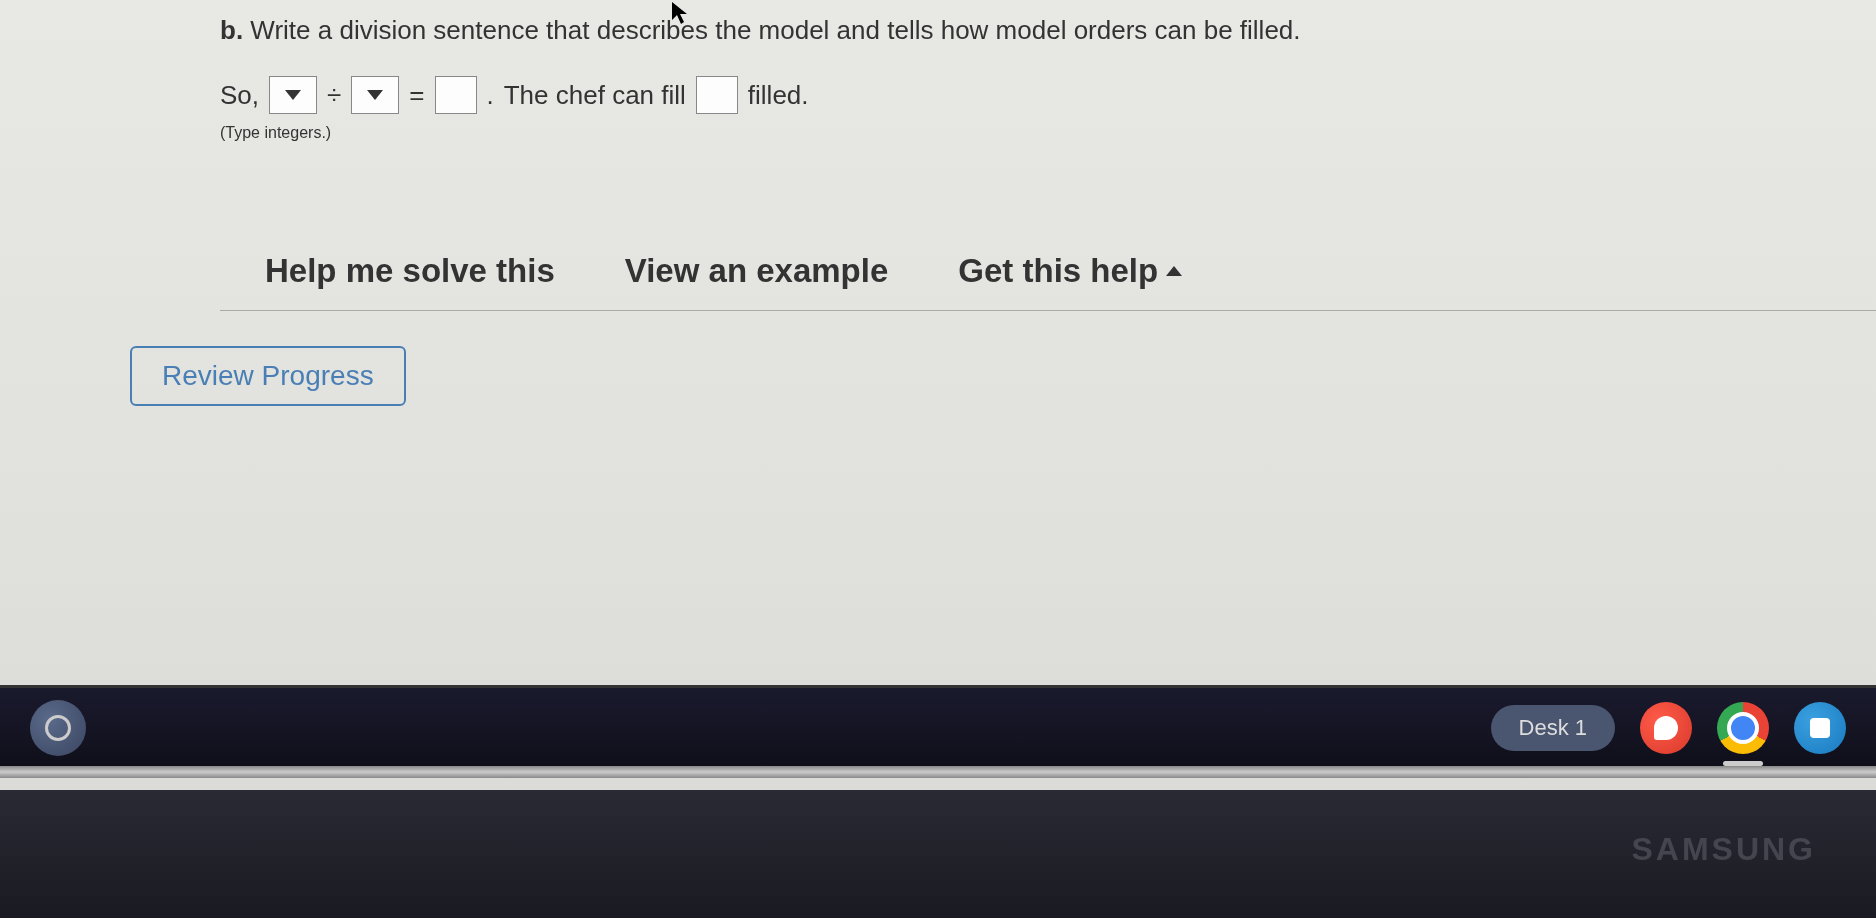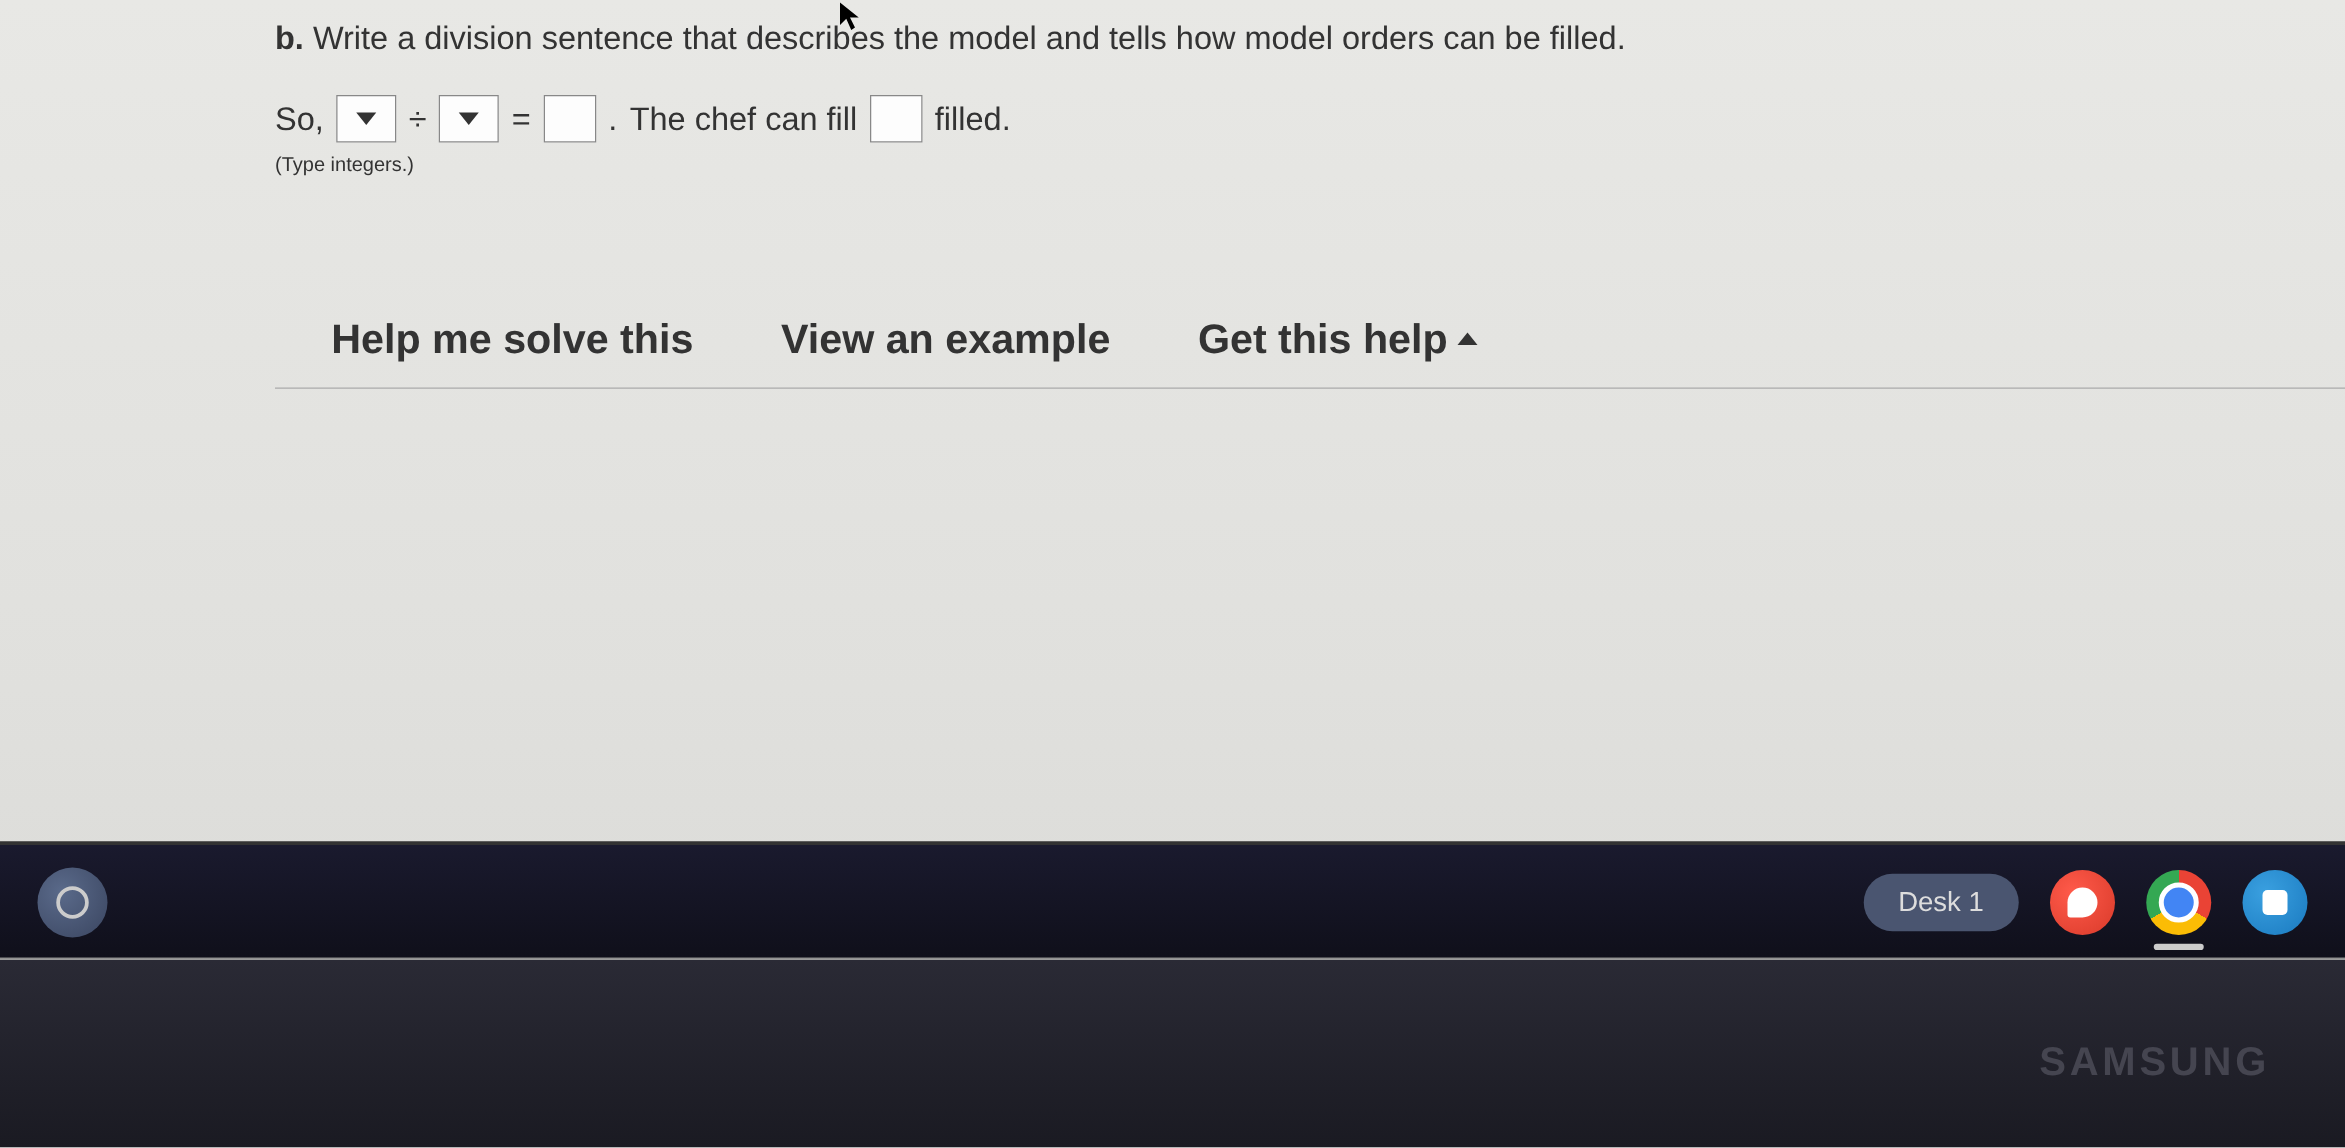--- a/index.html
+++ b/index.html
@@ -102,21 +102,21 @@
       color: #4a7fb5;
       font-size: 28px;
       background: transparent;
       cursor: pointer;
     }
     .taskbar {
       position: absolute;
       bottom: 150px;
       left: 0;
       right: 0;
-      height: 95px;
+      height: 83px;
       background: linear-gradient(to bottom, #1a1a2e 0%, #0f0f1a 100%);
       border-top: 3px solid #333;
       display: flex;
       align-items: center;
       padding: 0 30px;
     }
     .launcher-circle {
       width: 56px;
       height: 56px;
       border-radius: 50%;
@@ -182,21 +182,21 @@
       height: 24px;
       background: #fff;
       border-radius: 50% 50% 50% 10%;
       position: relative;
     }
     .bottom-dark {
       position: absolute;
       bottom: 0;
       left: 0;
       right: 0;
-      height: 150px;
+      height: 128px;
       background: linear-gradient(to bottom, #2a2a35, #1a1a22);
     }
     .samsung-logo {
       position: absolute;
       bottom: 50px;
       right: 60px;
       font-size: 32px;
       font-weight: bold;
       color: #454550;
       letter-spacing: 3px;
@@ -266,20 +266,23 @@
     </span>
     <span class="help-link">
       <span>View an example</span>
     </span>
     <span class="help-link">
       <span>Get this help</span>
       <span class="triangle-up"></span>
     </span>
   </div>
 
+  <div class="review-button-wrap">
+    <button class="review-button">Review Progress</button>
+  </div>
 </div>
 
 <div class="taskbar">
   <div class="launcher-circle">
     <div class="launcher-inner"></div>
   </div>
   <div class="taskbar-right">
     <div class="desk-pill">Desk 1</div>
     <div class="app-icon app-icon-red">
       <div class="palette-icon"></div>

